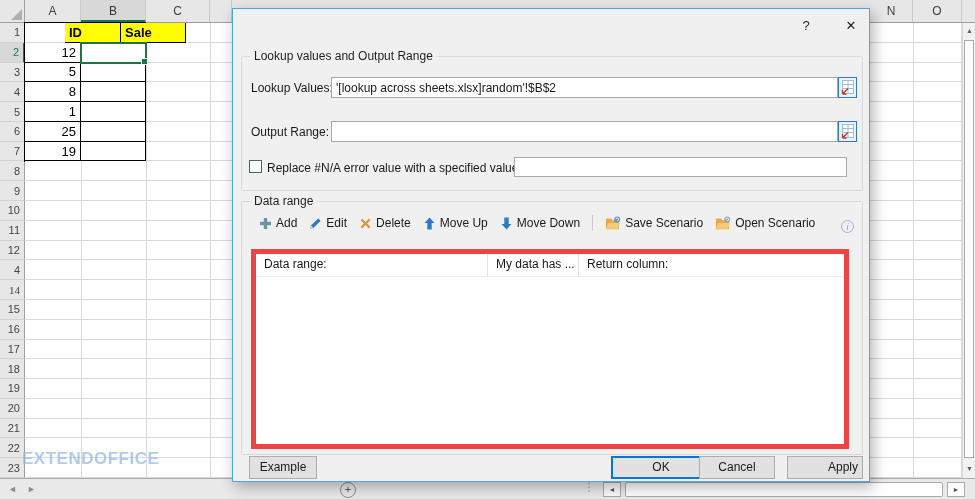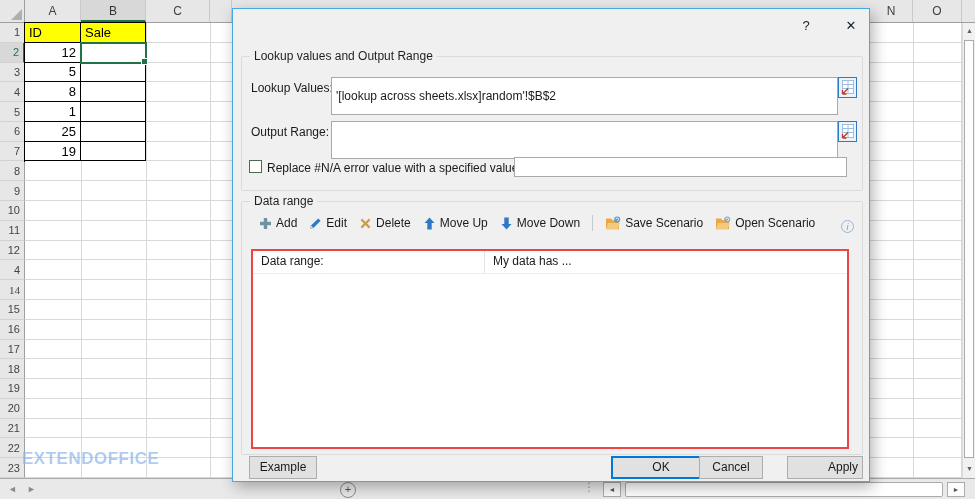--- a/index.html
+++ b/index.html
@@ -16,21 +16,21 @@
   .corner:after{content:"";position:absolute;right:2px;bottom:2px;width:0;height:0;
                 border-style:solid;border-width:0 0 11px 11px;border-color:transparent transparent #AFAFAF transparent;}
   .rowhead{position:absolute;left:0;width:25px;background:#E7E7E7;color:#444;font-size:11px;
            display:flex;align-items:center;justify-content:flex-end;padding-right:4px;
            border-right:1px solid #9F9F9F;border-bottom:1px solid #D2D2D2;box-sizing:border-box;}
   .rowhead.rh-sel{background:#D8D8D8;border-right:2px solid #217346;color:#217346;}
   .gridbg{background:repeating-linear-gradient(to bottom,#fff 0 18.783px,#D9D9D9 18.783px 19.783px);}
   .vline{width:1px;background:#D9D9D9;}
   .cell{position:absolute;box-sizing:border-box;border-right:1px solid #000;border-bottom:1px solid #000;
         font-size:13px;color:#000;display:flex;align-items:center;background:#fff;}
-  .cell-hdr{background:#FFFF00;font-weight:normal;padding-left:4px;}
+  .cell-hdr{background:#FFFF00;font-weight:bold;padding-left:4px;margin-left:40px;}
   .cell-num{justify-content:flex-end;padding-right:4px;}
   .blockedge{border-left:1px solid #000;border-top:1px solid #000;}
   .selbox{left:80px;top:41.8px;width:67px;height:21.8px;border:2px solid #217346;background:transparent;}
   .selbox:after{content:"";position:absolute;right:-3px;bottom:-3px;width:5px;height:5px;background:#217346;border:1px solid #fff;}
   .watermark{left:22px;top:449px;font-size:17px;font-weight:bold;color:#8FB6E8;opacity:.7;letter-spacing:.5px;}
 
   
   .vscroll{left:962px;top:23px;width:13px;height:455px;background:#F1F1F1;border-left:1px solid #DADADA;}
   .sbtn{position:absolute;left:1px;width:11px;height:15px;color:#606060;font-size:7px;
         display:flex;align-items:center;justify-content:center;}
@@ -53,31 +53,31 @@
   
   .dialog{left:232px;top:8px;width:638px;height:474px;background:#F0F0F0;border:1px solid #45A9E6;
           box-shadow:3px 5px 14px rgba(0,0,0,.30);}
   .titlebar{position:absolute;left:0;top:0;width:100%;height:33px;background:#2AA1E8;color:#fff;
             font-size:13px;display:flex;align-items:center;padding-left:11px;box-sizing:border-box;}
   .tbbtn{position:absolute;top:0;height:33px;width:30px;color:#16222B;font-size:13px;
          display:flex;align-items:center;justify-content:center;}
   .groupbox{position:absolute;border:1px solid #DBDBDB;border-radius:2px;}
   .grouplabel{position:absolute;top:-8px;left:8px;background:#F0F0F0;padding:0 4px;font-size:12px;color:#1F1F1F;}
   .dlabel{position:absolute;font-size:12px;color:#1A1A1A;white-space:nowrap;}
-  .dfield{position:absolute;height:38px;background:#fff;border:1px solid #A9A9A9;font-size:12px;color:#1A1A1A;
+  .dfield{position:absolute;height:21px;background:#fff;border:1px solid #A9A9A9;font-size:12px;color:#1A1A1A;
           padding:0 4px;box-sizing:border-box;font-family:"Liberation Sans",sans-serif;}
   .rangebtn{position:absolute;width:19px;height:21px;background:#EAF3FB;border:1px solid #2E79C4;
             display:flex;align-items:center;justify-content:center;box-sizing:border-box;}
   .checkbox{position:absolute;width:13px;height:13px;background:#fff;border:1px solid #4D6A50;box-sizing:border-box;}
   .toolbar{position:absolute;left:26px;top:206px;display:flex;align-items:center;gap:12px;}
   .toolitem{display:flex;align-items:center;gap:4px;font-size:12px;color:#1A1A1A;white-space:nowrap;}
   .toolsep{width:1px;height:16px;background:#C9C9C9;}
   .infoicon{position:absolute;left:608px;top:211px;width:13px;height:13px;border:1px solid #8FB7E2;border-radius:50%;
             color:#6FA3DC;font-size:9px;font-style:italic;display:flex;align-items:center;justify-content:center;box-sizing:border-box;}
-  .listbox{position:absolute;left:18px;top:240px;width:598px;height:200px;background:#fff;border:2px solid #ef4444;box-sizing:border-box;}
+  .listbox{position:absolute;left:18px;top:240px;width:598px;height:200px;background:#fff;border:5px solid #ef4444;box-sizing:border-box;}
   .listheader{display:flex;height:22px;border-bottom:1px solid #EDEDED;}
   .lhcell{font-size:12px;color:#1A1A1A;line-height:21px;padding-left:8px;border-right:1px solid #E3E3E3;box-sizing:border-box;white-space:nowrap;overflow:hidden;}
   .lhcell:last-child{border-right:none;}
   .btn{position:absolute;top:447px;height:23px;background:#E1E1E1;border:1px solid #ADADAD;
        font-size:12px;color:#1A1A1A;text-align:center;line-height:21px;box-sizing:border-box;}
   .btn.default{border:2px solid #0078D7;line-height:19px;}
 </style>
 </head>
 <body>
 
@@ -250,22 +250,23 @@
         </svg>
         <span>Open Scenario</span>
       </div>
     </div>
     <div class="infoicon">i</div>
 
     <div class="listbox">
       <div class="listheader">
         <div class="lhcell" style="width:232px;">Data range:</div>
         <div class="lhcell" style="width:91px;">My data has ...</div>
+        <div class="lhcell" style="flex:1;">Return column:</div>
       </div>
     </div>
 
     <div class="btn" style="left:16px;width:68px;">Example</div>
     <div class="btn default" style="left:378px;width:100px;">OK</div>
-    <div class="btn" style="left:466px;width:64px;">Cancel</div>
+    <div class="btn" style="left:466px;width:76px;">Cancel</div>
     <div class="btn" style="left:554px;width:76px;padding-left:36px;">Apply</div>
   </div>
 
 </div>
 
 </body></html>

